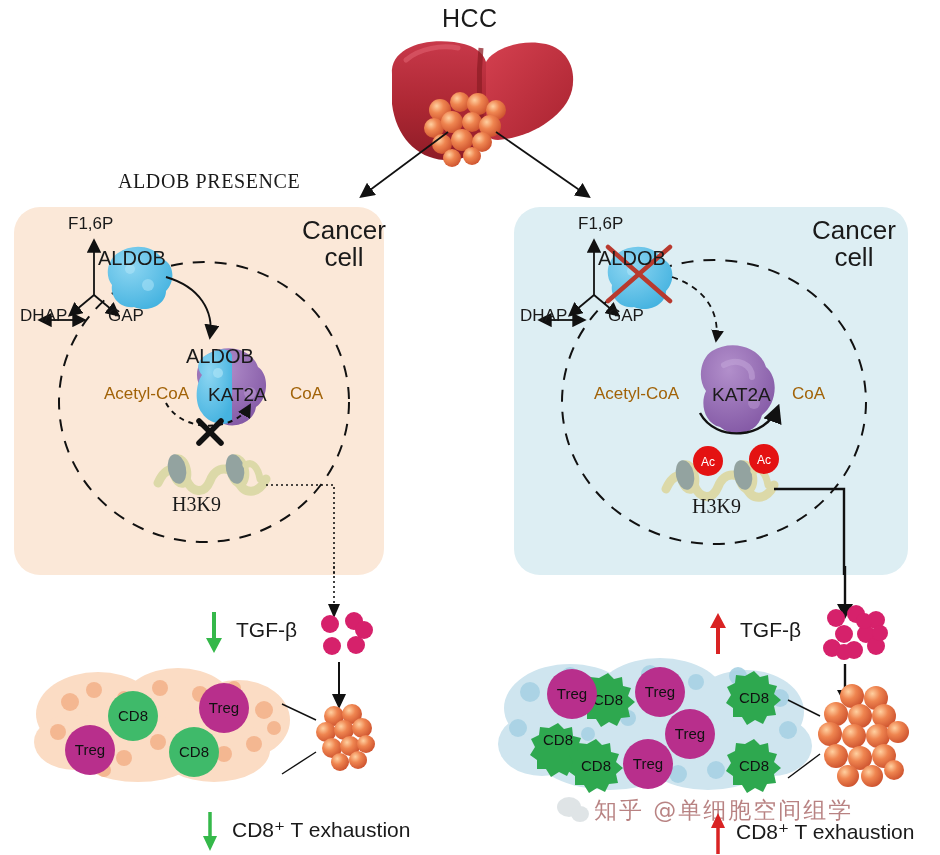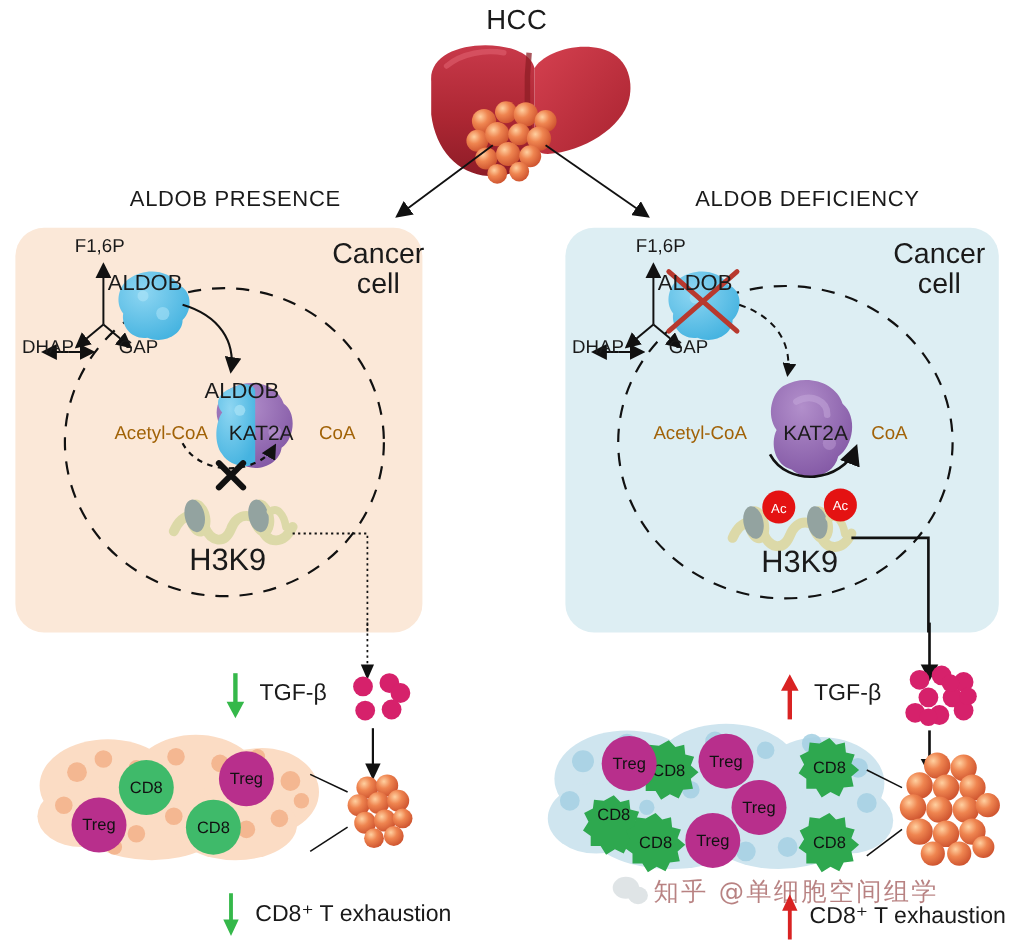--- a/index.html
+++ b/index.html
@@ -3,27 +3,27 @@
 <meta charset="utf-8">
 <style>
   html,body{margin:0;padding:0;background:#ffffff;}
   body{width:940px;height:855px;position:relative;overflow:hidden;
        font-family:"Liberation Sans","DejaVu Sans",sans-serif;color:#1a1a1a;}
   .stage{position:absolute;inset:0;width:940px;height:833px;}
   .abs{position:absolute;}
   svg{overflow:visible;}
   .txt{position:absolute;white-space:nowrap;}
   .hcc-title{font-size:25px;letter-spacing:.5px;}
-  .panel-title{font-size:20px;letter-spacing:.6px;}
+  .panel-title{font-size:20px;letter-spacing:.6px;font-family:Liberation Serif, serif;}
   .cancer-label{font-size:26px;line-height:1.05;text-align:center;}
   .met{font-size:17px;}
   .aldob-lbl{font-size:20px;}
   .coa{font-size:17px;color:#a16207;}
   .kat{font-size:19px;}
-  .h3k9{font-size:28px;}
+  .h3k9{font-size:20px;font-family:Liberation Serif, serif;}
   .tgf{font-size:21px;}
   .exh{font-size:21px;}
   .cellword{font-size:15px;fill:#111;}
   .wm{position:absolute;color:#7f1d1d;opacity:.55;font-size:23px;letter-spacing:2px;
       font-family:"DejaVu Sans",sans-serif;}
 </style>
 </head>
 <body>
 
 <div class="stage">
@@ -247,21 +247,20 @@
         <circle cx="80" cy="70" r="9" fill="url(#nod)"></circle>
     </g>
   </svg>
 
   <svg class="abs" style="left:198px;top:812px;" width="26" height="40">
     <path d="M12,0 L12,26" stroke="#35b84a" stroke-width="3.5"></path>
     <path d="M5,24 L19,24 L12,39 z" fill="#35b84a"></path>
   </svg>
   <div class="txt exh" style="left:232px;top:818px;">CD8⁺ T exhaustion</div>
 
-  <div class="txt panel-title" style="left:632px;top:170px;">ALDOB DEFICIENCY</div>
 
   <div class="abs" style="left:514px;top:207px;width:394px;height:368px;border-radius:26px;
        background:#ddeef3;"></div>
 
   <div class="txt cancer-label" style="left:812px;top:217px;">
     <div>Cancer</div>
     <div>cell</div>
   </div>
 
   <svg class="abs" style="left:514px;top:207px;" width="394" height="368">

